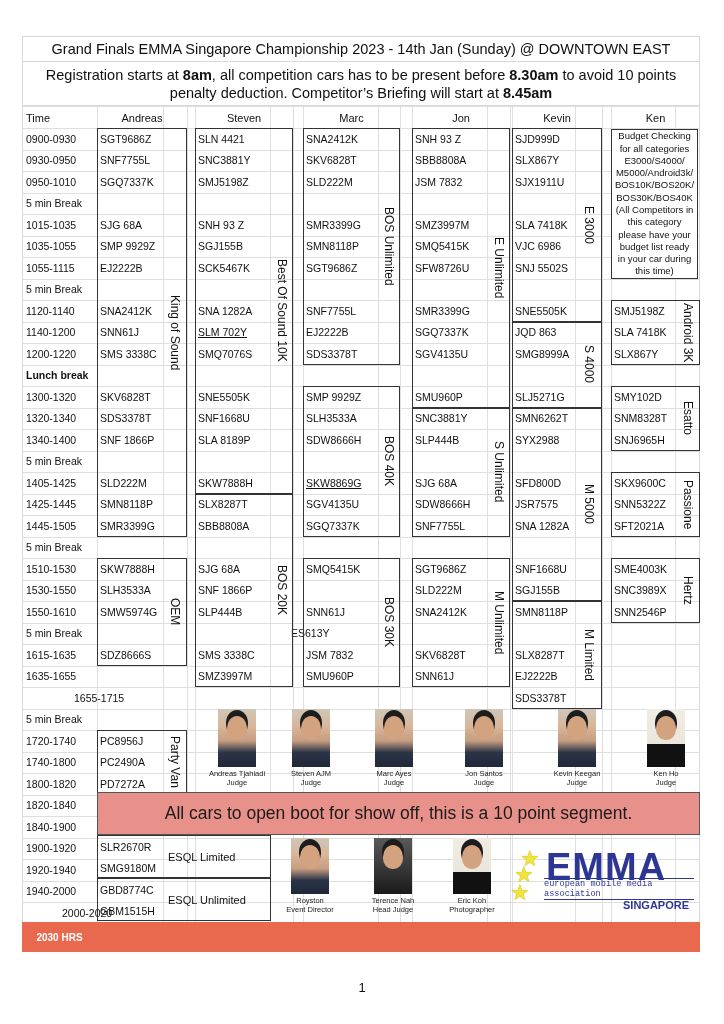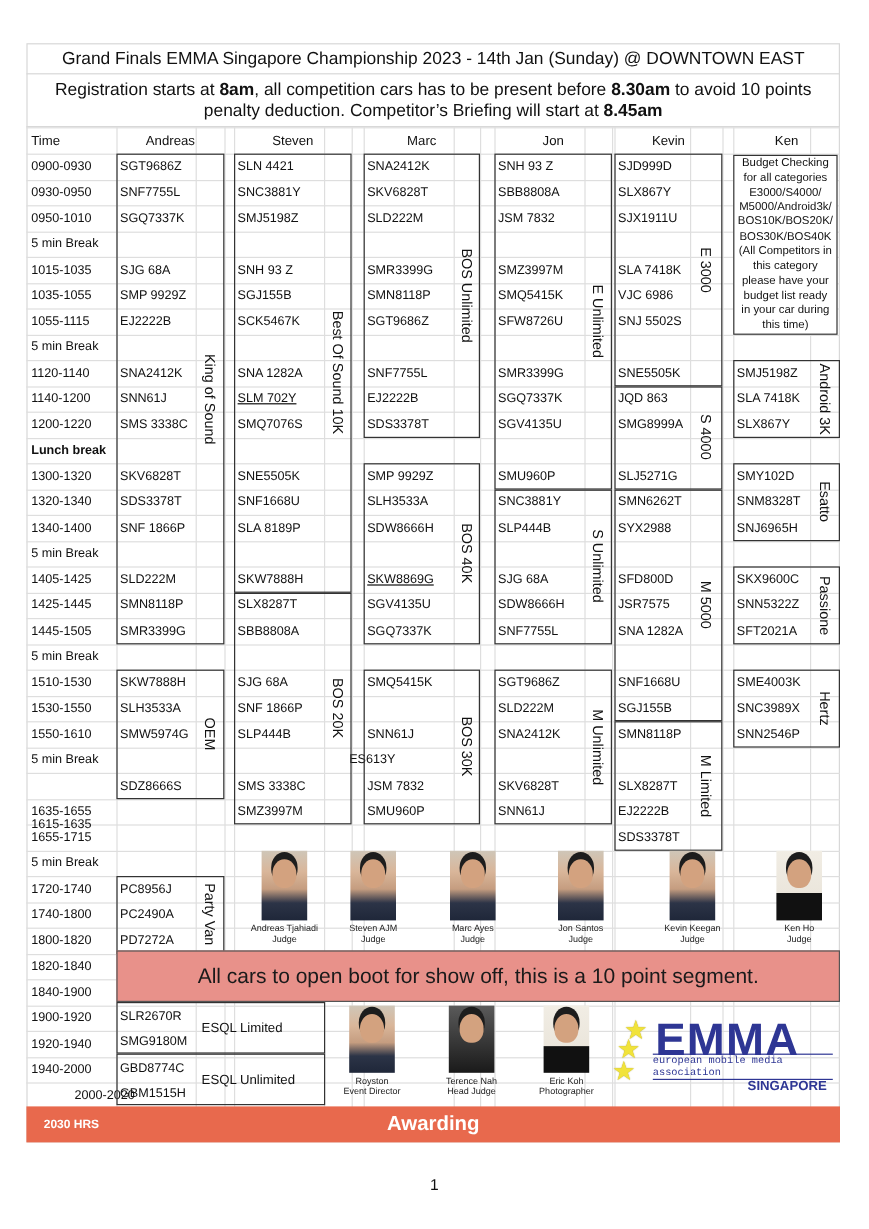--- a/index.html
+++ b/index.html
@@ -126,23 +126,23 @@
     <div class="cell time" style="top: 429px;">1340-1400</div>
     <div class="cell time" style="top: 450.5px;">5 min Break</div>
     <div class="cell time" style="top: 472px;">1405-1425</div>
     <div class="cell time" style="top: 493.5px;">1425-1445</div>
     <div class="cell time" style="top: 515px;">1445-1505</div>
     <div class="cell time" style="top: 536.5px;">5 min Break</div>
     <div class="cell time" style="top: 558px;">1510-1530</div>
     <div class="cell time" style="top: 579.5px;">1530-1550</div>
     <div class="cell time" style="top: 601px;">1550-1610</div>
     <div class="cell time" style="top: 622.5px;">5 min Break</div>
-    <div class="cell time" style="top: 676px;">1615-1635</div>
+    <div class="cell time" style="top: 644px;">1615-1635</div>
     <div class="cell time" style="top: 665.5px;">1635-1655</div>
-    <div class="cell time" style="top: 687px;">1655-1715</div>
+    <div class="cell time" style="top: 687px; margin-left: 48px;">1655-1715</div>
     <div class="cell time" style="top: 708.5px;">5 min Break</div>
     <div class="cell time" style="top: 730px;">1720-1740</div>
     <div class="cell time" style="top: 751.5px;">1740-1800</div>
     <div class="cell time" style="top: 773px;">1800-1820</div>
     <div class="cell time" style="top: 794.5px;">1820-1840</div>
     <div class="cell time" style="top: 816px;">1840-1900</div>
     <div class="cell time" style="top: 837.5px;">1900-1920</div>
     <div class="cell time" style="top: 859px;">1920-1940</div>
     <div class="cell time" style="top: 880.5px;">1940-2000</div>
     <div class="cell time" style="top: 902px; padding-left: 40px;">2000-2020</div>
@@ -414,16 +414,15 @@
   <span class="star" style="left:8px;top:4px;">★</span>
   <span class="star" style="left:2px;top:20px;">★</span>
   <span class="star" style="left:-2px;top:38px;">★</span>
   <div class="emma-text">EMMA</div>
   <div class="emma-sub">european mobile media association</div>
   <div class="emma-sg">SINGAPORE</div>
 </div>
 
 <div class="award-bar">
   <div class="award-time">2030 HRS</div>
-  <div class="award-title">Awarding</div>
 </div>
 
 <div class="page-num">1</div>
 
 </body></html>

